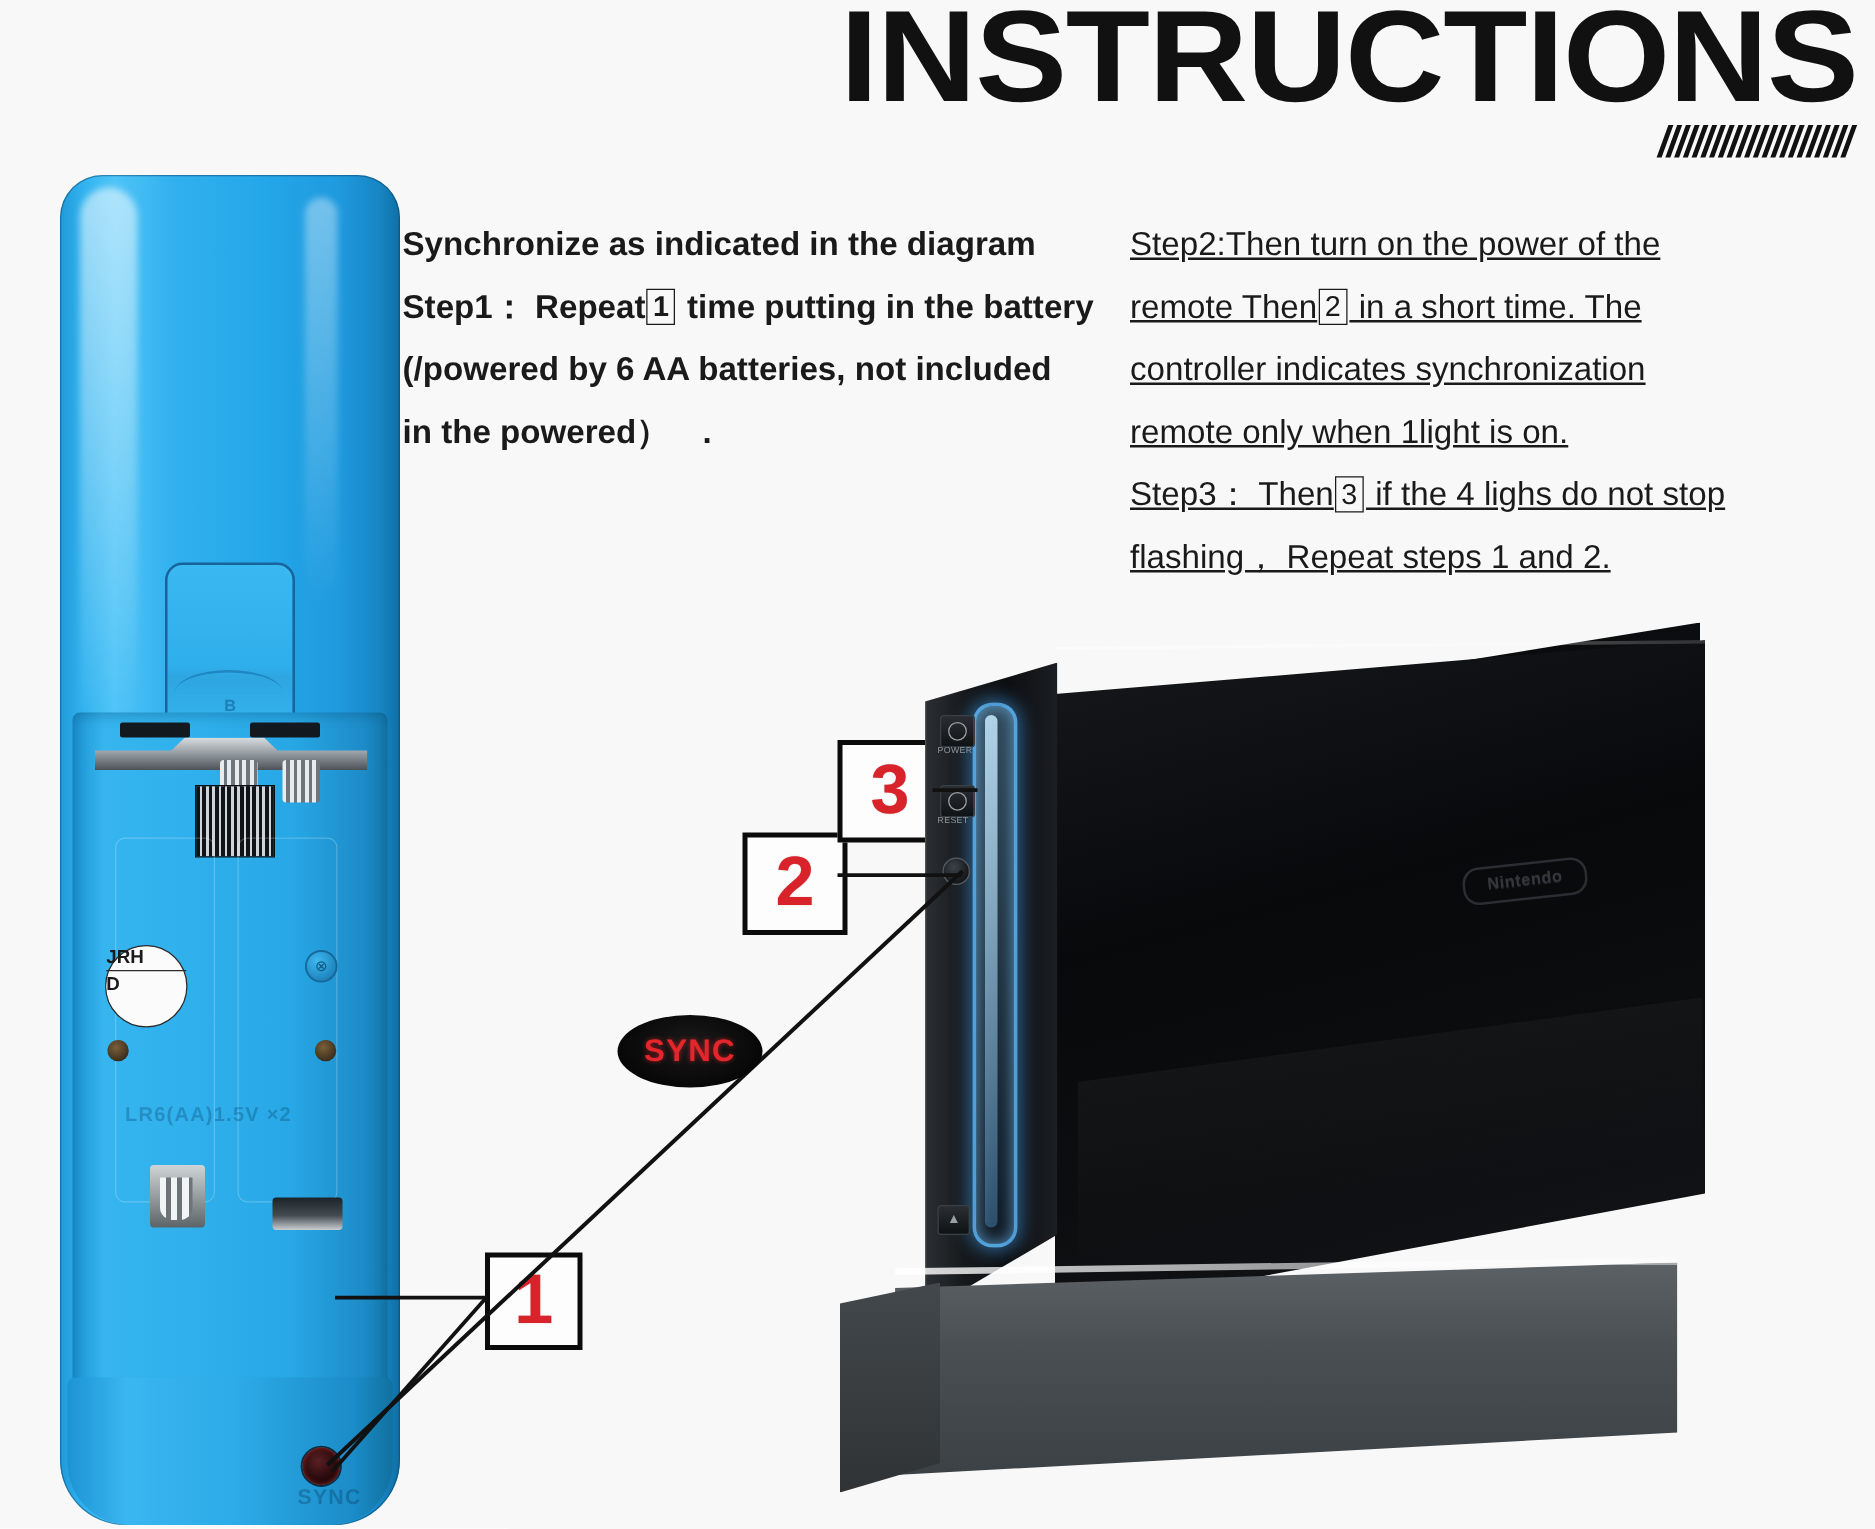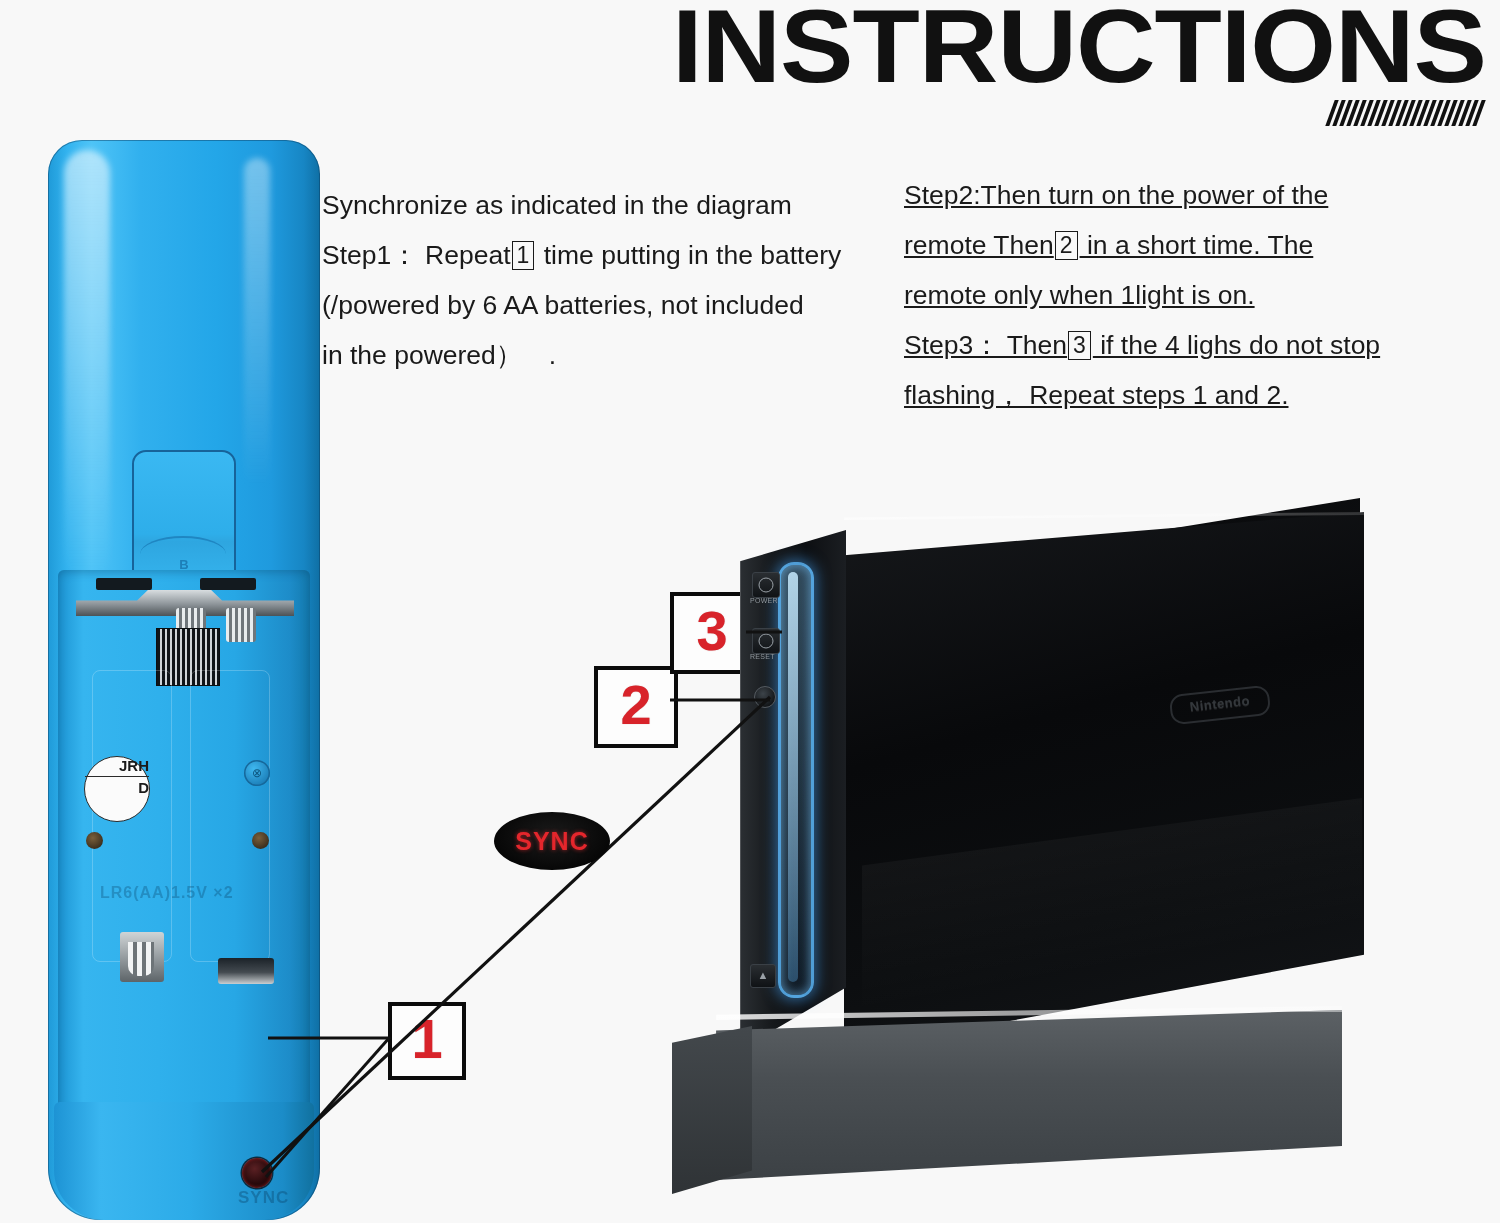--- a/index.html
+++ b/index.html
@@ -59,21 +59,21 @@
 
   
   .text-col {
     position: absolute;
     color: #1a1a1a;
     font-size: 26.5px;
     line-height: 50px;
     font-family: "Liberation Sans", sans-serif;
     white-space: nowrap;
   }
-  #col-left { left: 322px; top: 180px; width: 580px; }
+  #col-left { left: 322px; top: 170px; width: 580px; font-weight: bold; }
   #col-right { left: 904px; top: 170px; width: 580px; text-decoration: underline; }
   .tline { display: block; height: 50px; }
   .boxnum {
     display: inline-block;
     border: 1.6px solid #1a1a1a;
     padding: 0px 4px 1px 4px;
     line-height: 26px;
     font-size: 23px;
     margin: 0 2px 0 1px;
     vertical-align: 1px;
@@ -176,21 +176,21 @@
   .jrh-sticker {
     position: absolute;
     left: 26px; top: 186px;
     width: 64px; height: 64px;
     border-radius: 50%;
     background: #fbfbfb;
     border: 1.5px solid #2b2b2b;
     color: #1a1a1a;
     font-size: 15px;
     font-weight: bold;
-    text-align: right;
+    text-align: left;
   }
   .jrh-sticker span { display: block; line-height: 17px; }
   .jrh-sticker .div { border-top: 1.3px solid #2b2b2b; margin-top: 2px; padding-top: 2px; }
   .screw {
     position: absolute;
     width: 26px; height: 26px;
     border-radius: 50%;
     background: radial-gradient(circle at 38% 34%, #3fb8f0, #1d81bb 70%, #12628f);
     box-shadow: inset 0 0 0 1.5px #16689b;
     color: #0d567f;
@@ -486,20 +486,21 @@
     </span>
     <span class="tline"> (/powered by 6 AA batteries, not included</span>
     <span class="tline">in the powered）　.</span>
   </div>
 
   <div id="col-right" class="text-col">
     <span class="tline">Step2:Then turn on the power of the</span>
     <span class="tline">
       <span>remote Then</span><span class="boxnum">2</span><span> in a short time. The</span>
     </span>
+    <span class="tline">controller indicates synchronization</span>
     <span class="tline">remote only when 1light is on.</span>
     <span class="tline">
       <span>Step3： Then</span><span class="boxnum">3</span><span> if the 4 lighs do not stop</span>
     </span>
     <span class="tline">flashing，  Repeat steps 1 and 2.</span>
   </div>
 
   <div id="remote">
     <div class="r-body"></div>
     <div class="r-gloss"></div>

